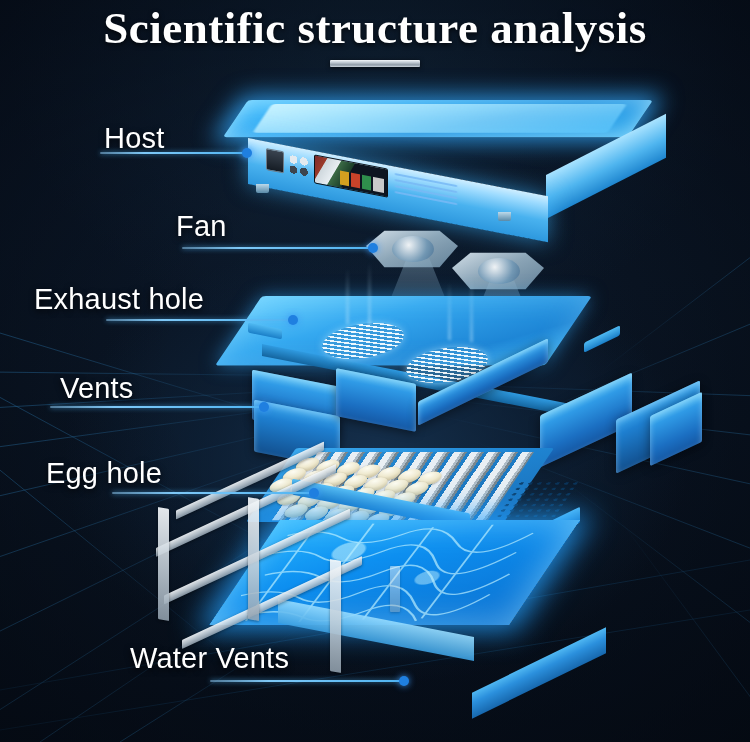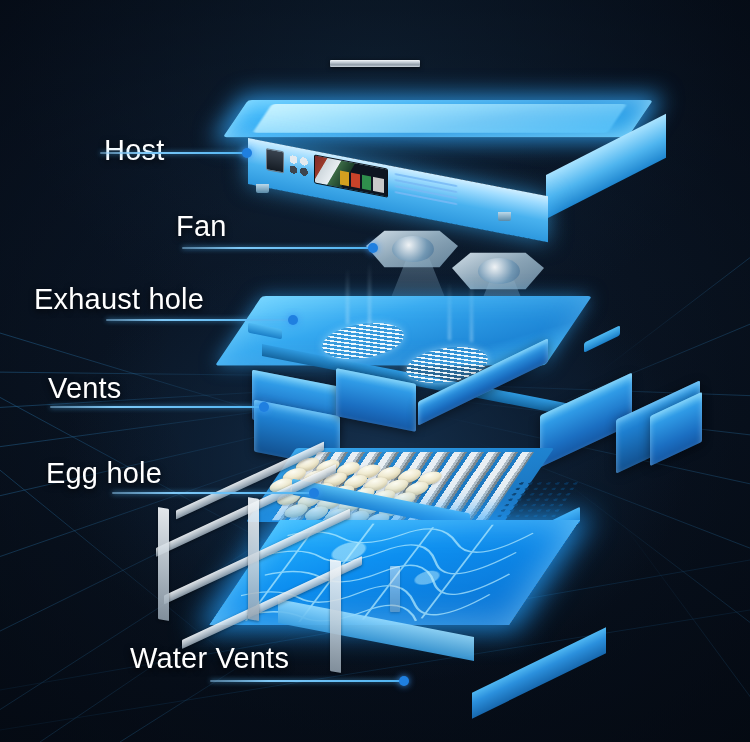--- a/index.html
+++ b/index.html
@@ -368,20 +368,21 @@
       <path d="M 760 250 L 600 372"></path>
     </g>
     <g stroke="#1d5c8c" stroke-opacity="0.35" stroke-width="1" fill="none">
       <path d="M 0 690 L 750 560"></path>
       <path d="M 0 730 L 750 610"></path>
     </g>
   </svg>
 
   <div class="bg-vignette"></div>
 
+  <div class="title">Scientific structure analysis</div>
   <div class="title-bar"></div>
 
   <div class="piece host">
     <div class="host-top"></div>
     <div class="host-topglow"></div>
     <div class="host-side"></div>
     <div class="host-front"></div>
     <div class="host-panel">
       <div class="hp-socket"></div>
       <div class="hp-knobs"></div>
@@ -492,42 +493,42 @@
     <div class="clear-frame" style="left:156px; top:506px; width:180px; height:9px; transform:skewY(-25deg);"></div>
     <div class="clear-frame" style="left:164px; top:552px; width:186px; height:9px; transform:skewY(-25deg);"></div>
     <div class="clear-frame" style="left:182px; top:598px; width:180px; height:9px; transform:skewY(-25deg);"></div>
     <div class="clear-frame" style="left:158px; top:508px; width:11px; height:112px; transform:skewY(11deg);"></div>
     <div class="clear-frame" style="left:248px; top:498px; width:11px; height:122px; transform:skewY(11deg);"></div>
     <div class="clear-frame" style="left:330px; top:560px; width:11px; height:112px; transform:skewY(11deg);"></div>
     <div class="clear-frame" style="left:176px; top:476px; width:148px; height:9px; transform:skewY(-25deg);"></div>
   </div>
 
   <div>
-    <div class="label" style="left:104px; top:136px;">Host</div>
+    <div class="label" style="left:104px; top:124px;">Host</div>
     <div class="leader" style="left:100px; top:152px; width:148px;">
       <span class="dot"></span>
     </div>
   </div>
 
   <div>
     <div class="label" style="left:176px; top:212px;">Fan</div>
     <div class="leader" style="left:182px; top:247px; width:192px;">
       <span class="dot"></span>
     </div>
   </div>
 
   <div>
     <div class="label" style="left:34px; top:285px;">Exhaust hole</div>
     <div class="leader" style="left:106px; top:319px; width:188px;">
       <span class="dot"></span>
     </div>
   </div>
 
   <div>
-    <div class="label" style="left:48px; top:374px;">Vents</div>
+    <div class="label" style="left:60px; top:374px;">Vents</div>
     <div class="leader" style="left:50px; top:406px; width:215px;">
       <span class="dot"></span>
     </div>
   </div>
 
   <div>
     <div class="label" style="left:46px; top:459px;">Egg hole</div>
     <div class="leader" style="left:112px; top:492px; width:203px;">
       <span class="dot"></span>
     </div>

